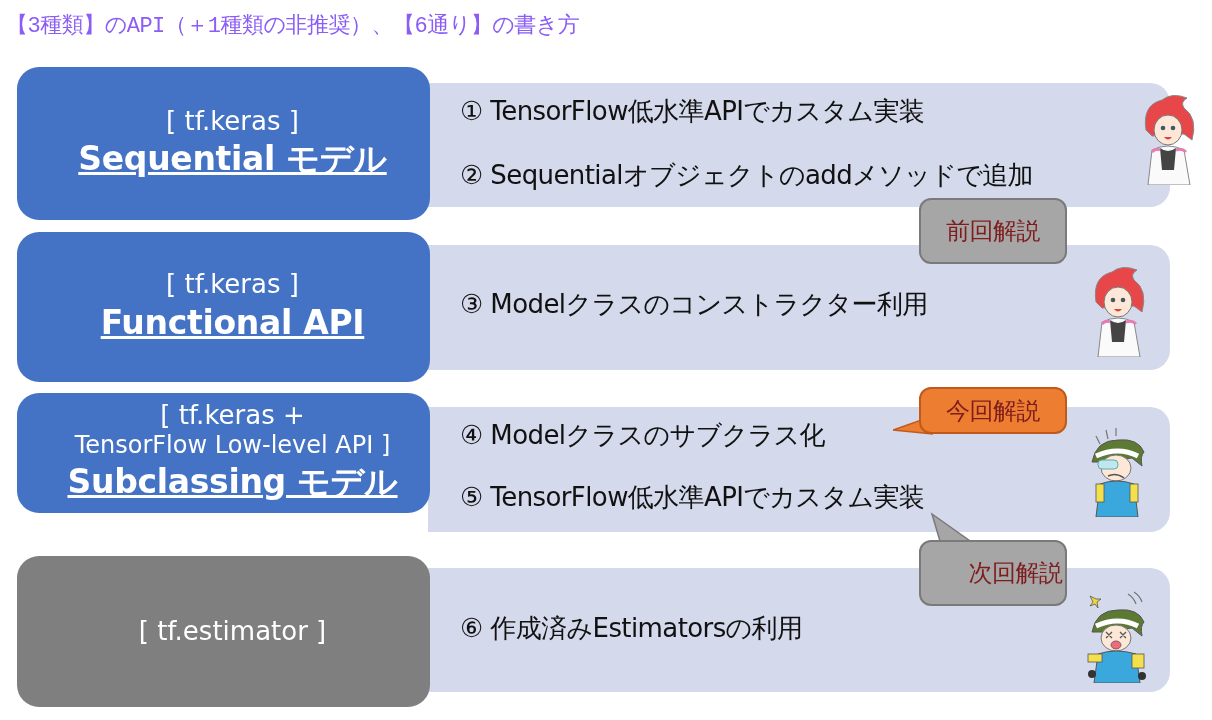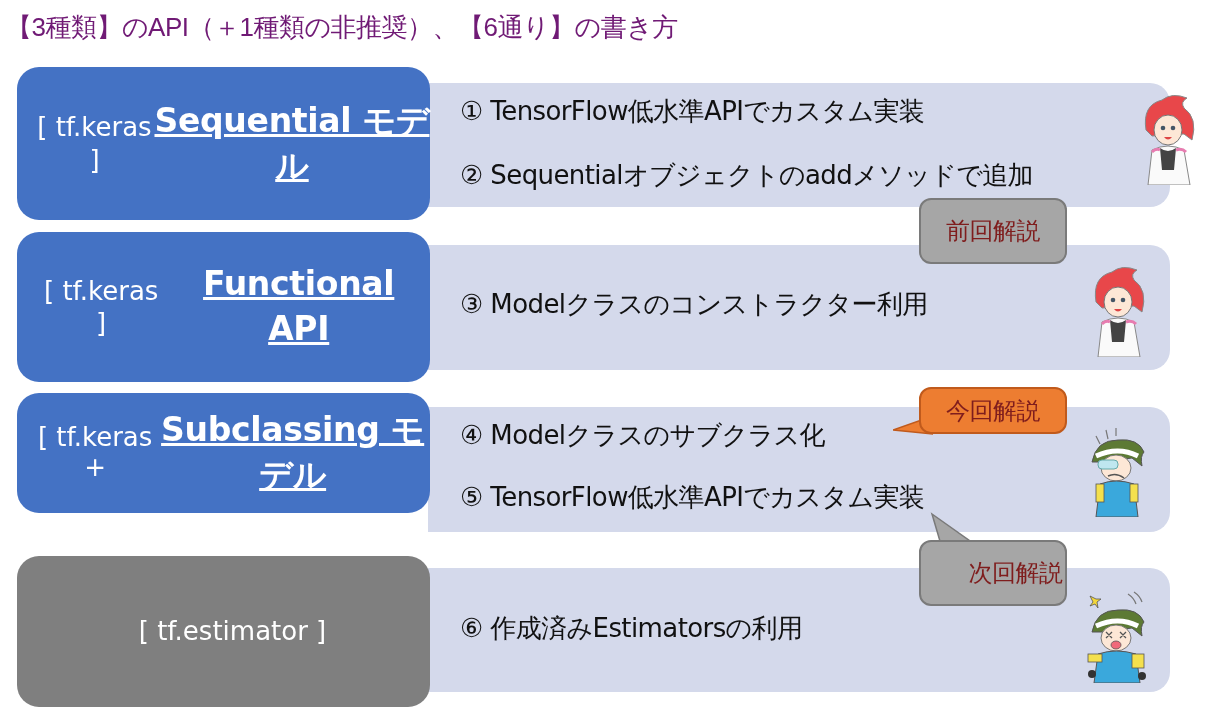--- a/index.html
+++ b/index.html
@@ -1,35 +1,35 @@
 <!DOCTYPE html>
 <html><head>
   <meta charset="utf-8">
   <style>
     * { box-sizing: border-box; margin: 0; padding: 0; }
     html, body { width: 1212px; height: 720px; background: #ffffff; overflow: hidden; }
     body { position: relative; font-family: "DejaVu Sans", "Liberation Sans", sans-serif; color: #111; }
 
     .page-title {
       position: absolute; left: 6px; top: 10px;
-      font-size: 26px; color: #701a75; letter-spacing: -0.5px;
-      font-family: Liberation Sans, sans-serif;
+      font-size: 22px; color: #8b5cf6; letter-spacing: -0.5px;
+      font-family: Liberation Mono, monospace;
     }
 
     .panel {
       position: absolute; left: 428px; width: 742px;
       background: #d4d9eb;
       border-radius: 0 20px 20px 0;
     }
 
     .api-box {
       position: absolute; left: 17px; width: 413px;
       border-radius: 22px;
       color: #ffffff;
-      display: flex; align-items: center; justify-content: center;
+      display: flex; flex-direction: column; align-items: center; justify-content: center;
       text-align: center;
       z-index: 2;
       padding-left: 18px;
     }
     .api-box.blue { background: #4472c4; }
     .api-box.gray { background: #7f7f7f; }
 
     .api-module {
       font-size: 26px; font-weight: normal; line-height: 1.25;
       font-family: "DejaVu Sans", sans-serif;
@@ -114,20 +114,21 @@
     <path d="M28 58 Q36 64 44 58 L42 80 L30 80 Z" fill="#444"></path>
     <path d="M20 62 Q24 58 28 60" fill="none" stroke="#e77cb0" stroke-width="3"></path>
     <path d="M44 60 Q50 58 54 62" fill="none" stroke="#e77cb0" stroke-width="3"></path>
   </svg>
 </div>
 
 <div>
   <div class="panel" style="top:407px; height:125px;"></div>
   <div class="api-box blue" style="top:393px; height:120px;">
     <div class="api-module" style="font-size:26px; line-height:1.15;">[ tf.keras +</div>
+    <div class="api-module small">TensorFlow Low-level API ]</div>
     <div class="api-name">Subclassing モデル</div>
   </div>
   <div class="method" style="top:418px;">④ Modelクラスのサブクラス化</div>
   <div class="method" style="top:480px;">⑤ TensorFlow低水準APIでカスタム実装</div>
   <svg class="character" style="left:1082px; top:422px;" viewBox="0 0 70 95">
     <path d="M14 14 L18 22 M24 8 L26 17 M34 6 L34 14" stroke="#777" stroke-width="1.2"></path>
     <path d="M10 40 Q14 18 36 18 Q56 16 62 30 Q58 34 60 44 L50 36 L20 40 Z" fill="#5d7a34" stroke="#555" stroke-width="1"></path>
     <path d="M14 34 Q36 24 56 34" fill="none" stroke="#fff" stroke-width="5"></path>
     <ellipse cx="34" cy="46" rx="15" ry="13" fill="#fde7d6" stroke="#777" stroke-width="1"></ellipse>
     <rect x="16" y="38" width="20" height="9" rx="4" fill="#bfe7ef" stroke="#6aa" stroke-width="1"></rect>

